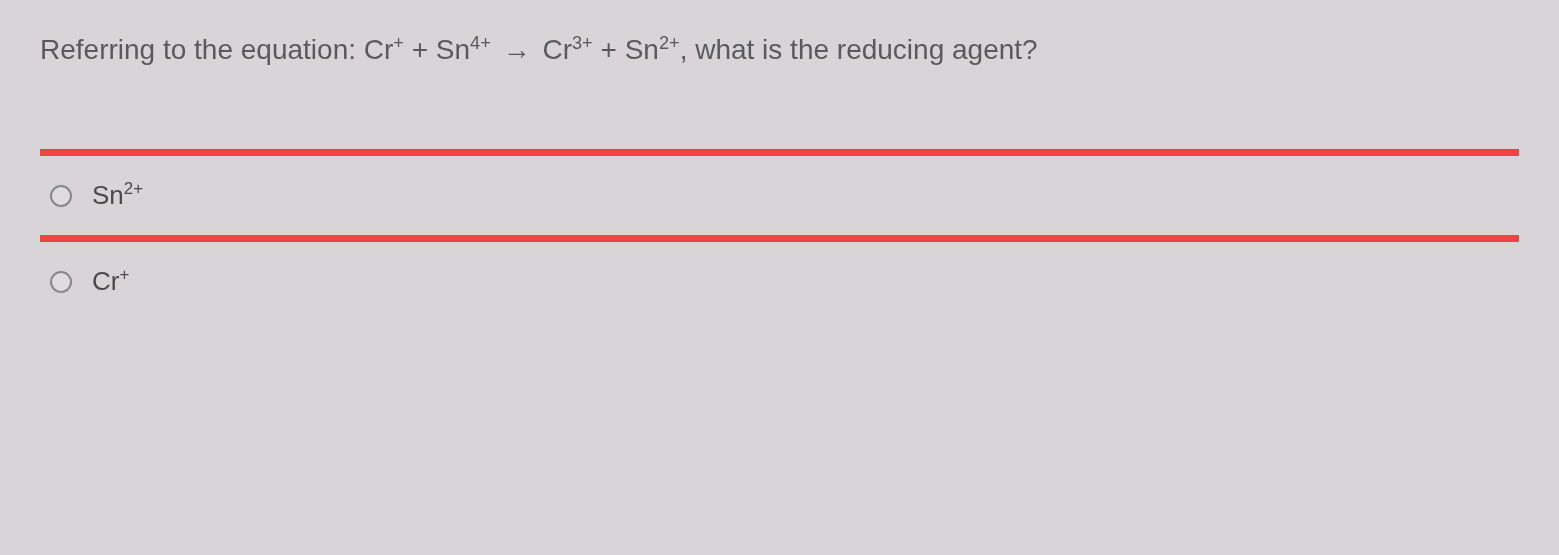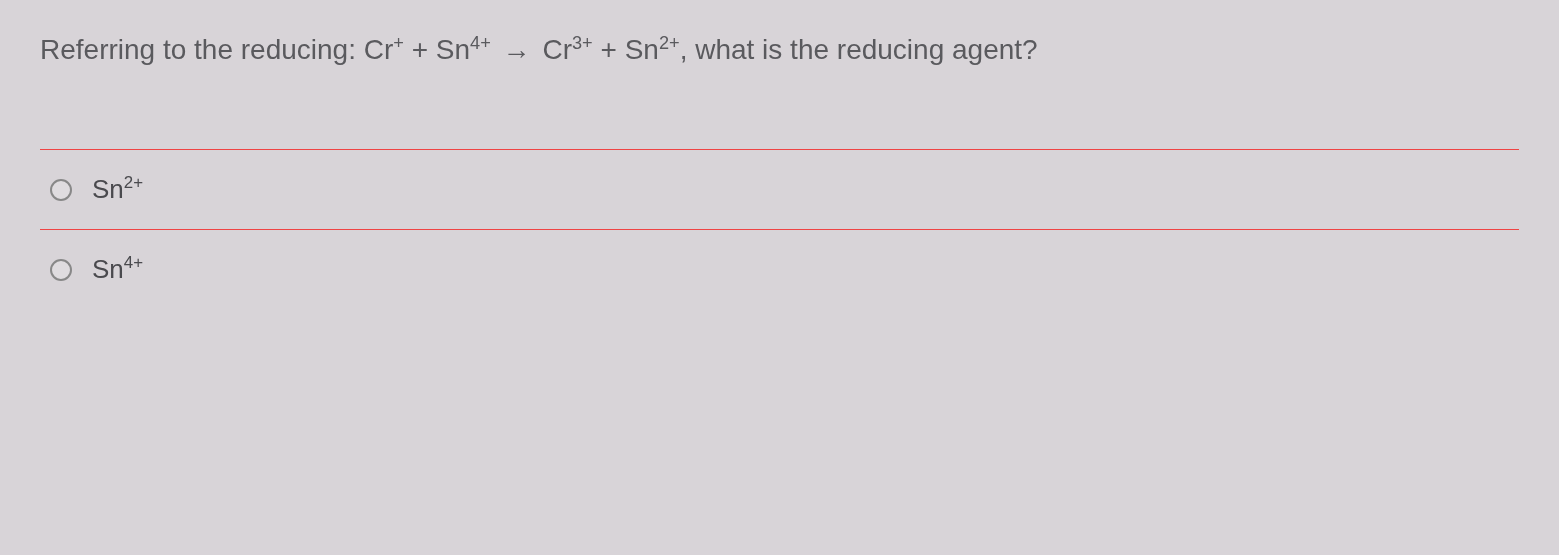--- a/index.html
+++ b/index.html
@@ -23,21 +23,21 @@
       line-height: 1.4;
     }
     .options-container {
       display: flex;
       flex-direction: column;
     }
     .option-row {
       display: flex;
       align-items: center;
       padding: 24px 10px;
-      border-top: 1px solid #ef4444;
+      border-top: 7px solid #ef4444;
       cursor: pointer;
     }
     .option-row:last-child {
       border-bottom: none;
     }
     .radio-circle {
       width: 22px;
       height: 22px;
       border: 2px solid #888;
       border-radius: 50%;
@@ -56,29 +56,29 @@
     }
     .arrow {
       font-size: 28px;
       margin: 0 4px;
     }
   </style>
 </head>
 <body>
 
 <div class="question-text">
-  <span>Referring to the reducing: </span><span>Cr</span><sup>+</sup><span> + </span><span>Sn</span><sup>4+</sup><span class="arrow"> → </span><span>Cr</span><sup>3+</sup><span> + </span><span>Sn</span><sup>2+</sup><span>, what is the reducing agent?</span>
+  <span>Referring to the equation: </span><span>Cr</span><sup>+</sup><span> + </span><span>Sn</span><sup>4+</sup><span class="arrow"> → </span><span>Cr</span><sup>3+</sup><span> + </span><span>Sn</span><sup>2+</sup><span>, what is the reducing agent?</span>
 </div>
 
 <div class="options-container">
   <div class="option-row">
     <div class="radio-circle"></div>
     <div class="option-label">
       <span>Sn</span><sup>2+</sup>
     </div>
   </div>
   <div class="option-row">
     <div class="radio-circle"></div>
     <div class="option-label">
-      <span>Sn</span><sup>4+</sup>
+      <span>Cr</span><sup>+</sup>
     </div>
   </div>
 </div>
 
 </body></html>

